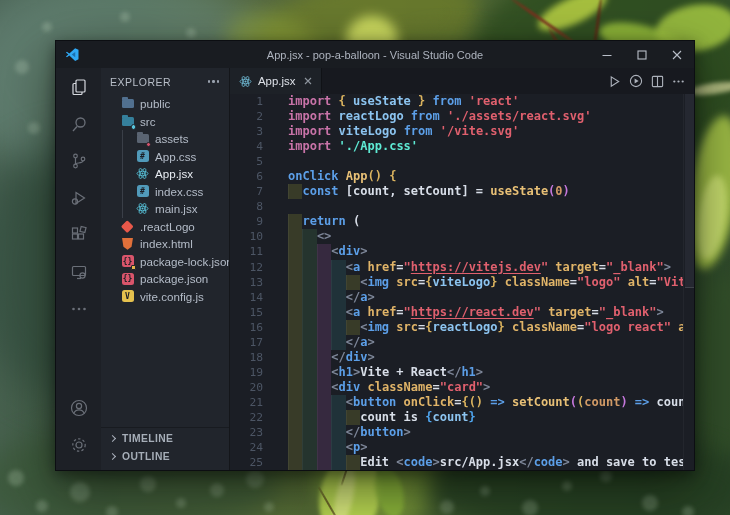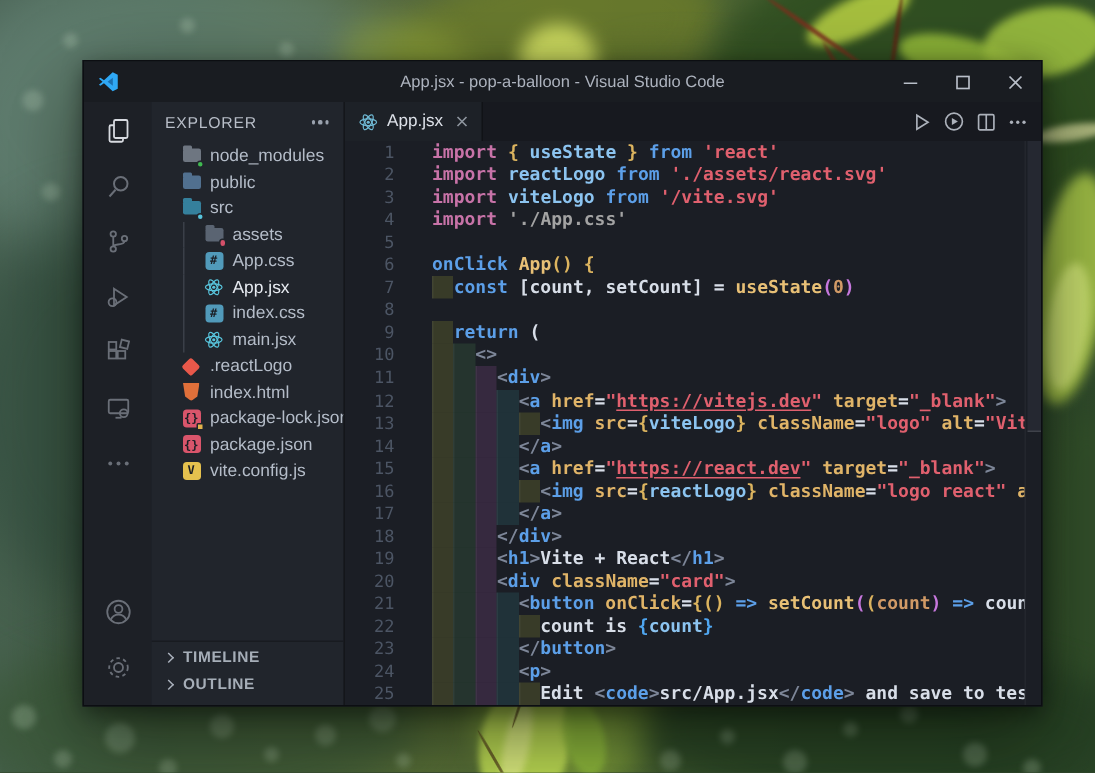--- a/index.html
+++ b/index.html
@@ -237,27 +237,20 @@
         <div class="sb-header">
           <span>EXPLORER</span>
           <span class="dots">
               <i></i>
               <i></i>
               <i></i>
             </span>
         </div>
         <div class="tree" id="tree">
             <div class="trow" style="padding-left: 20px;">
-              <span class="ticon" style="color: rgb(110, 118, 129);">
-                <span class="icon-folder"></span>
-                <span class="fdot" style="background: rgb(63, 185, 80);"></span>
-              </span>
-              <span>node_modules</span>
-            </div>
-            <div class="trow" style="padding-left: 20px;">
               <span class="ticon" style="color: rgb(81, 112, 143);">
                 <span class="icon-folder"></span>
               </span>
               <span>public</span>
             </div>
             <div class="trow" style="padding-left: 20px;">
               <span class="ticon" style="color: rgb(53, 128, 156);">
                 <span class="icon-folder"></span>
                 <span class="fdot" style="background: rgb(88, 196, 220);"></span>
               </span>
@@ -397,21 +390,21 @@
                   <circle cx="11.5" cy="7" r="1.2"></circle>
                 </svg>
               </span>
           </span>
         </div>
         <div class="codearea">
           <div class="codelines" id="codelines">
               <div class="code-line"><span class="ln">1</span><span class="lc"><span style="color: rgb(200, 115, 168);">import</span><span style="color: rgb(216, 222, 232);"> </span><span style="color: rgb(220, 180, 95);">{ </span><span style="color: rgb(140, 196, 240);">useState</span><span style="color: rgb(220, 180, 95);"> }</span><span style="color: rgb(216, 222, 232);"> </span><span style="color: rgb(92, 159, 232);">from</span><span style="color: rgb(216, 222, 232);"> </span><span style="color: rgb(224, 96, 110);">'react'</span></span></div>
               <div class="code-line"><span class="ln">2</span><span class="lc"><span style="color: rgb(200, 115, 168);">import</span><span style="color: rgb(216, 222, 232);"> </span><span style="color: rgb(140, 196, 240);">reactLogo</span><span style="color: rgb(216, 222, 232);"> </span><span style="color: rgb(92, 159, 232);">from</span><span style="color: rgb(216, 222, 232);"> </span><span style="color: rgb(224, 96, 110);">'./assets/react.svg'</span></span></div>
               <div class="code-line"><span class="ln">3</span><span class="lc"><span style="color: rgb(200, 115, 168);">import</span><span style="color: rgb(216, 222, 232);"> </span><span style="color: rgb(140, 196, 240);">viteLogo</span><span style="color: rgb(216, 222, 232);"> </span><span style="color: rgb(92, 159, 232);">from</span><span style="color: rgb(216, 222, 232);"> </span><span style="color: rgb(224, 96, 110);">'/vite.svg'</span></span></div>
-              <div class="code-line"><span class="ln">4</span><span class="lc"><span style="color: rgb(200, 115, 168);">import</span><span style="color: rgb(216, 222, 232);"> </span><span style="color: #a3a3a3;">'./App.css'</span></span></div>
+              <div class="code-line"><span class="ln">4</span><span class="lc"><span style="color: rgb(200, 115, 168);">import</span><span style="color: rgb(216, 222, 232);"> </span><span style="color: #5eead4;">'./App.css'</span></span></div>
               <div class="code-line"><span class="ln">5</span><span class="lc"></span></div>
               <div class="code-line"><span class="ln">6</span><span class="lc"><span style="color: rgb(92, 159, 232);">onClick</span><span style="color: rgb(216, 222, 232);"> </span><span style="color: rgb(232, 192, 118);">App</span><span style="color: rgb(220, 180, 95);">()</span><span style="color: rgb(216, 222, 232);"> </span><span style="color: rgb(220, 180, 95);">{</span></span></div>
               <div class="code-line"><span class="ln">7</span><span class="lc"><span class="ind" style="background: rgba(255, 255, 64, 0.13);"></span><span style="color: rgb(92, 159, 232);">const</span><span style="color: rgb(216, 222, 232);"> </span><span style="color: rgb(216, 222, 232);">[count, setCount]</span><span style="color: rgb(216, 222, 232);"> = </span><span style="color: rgb(232, 192, 118);">useState</span><span style="color: rgb(198, 120, 221);">(</span><span style="color: rgb(209, 154, 102);">0</span><span style="color: rgb(198, 120, 221);">)</span></span></div>
               <div class="code-line"><span class="ln">8</span><span class="lc"></span></div>
               <div class="code-line"><span class="ln">9</span><span class="lc"><span class="ind" style="background: rgba(255, 255, 64, 0.13);"></span><span style="color: rgb(92, 159, 232);">return</span><span style="color: rgb(216, 222, 232);"> (</span></span></div>
               <div class="code-line"><span class="ln">10</span><span class="lc"><span class="ind" style="background: rgba(255, 255, 64, 0.13);"></span><span class="ind" style="background: rgba(127, 255, 127, 0.1);"></span><span style="color: rgb(125, 134, 152);">&lt;&gt;</span></span></div>
               <div class="code-line"><span class="ln">11</span><span class="lc"><span class="ind" style="background: rgba(255, 255, 64, 0.13);"></span><span class="ind" style="background: rgba(127, 255, 127, 0.1);"></span><span class="ind" style="background: rgba(255, 127, 255, 0.12);"></span><span style="color: rgb(125, 134, 152);">&lt;</span><span style="color: rgb(92, 159, 232);">div</span><span style="color: rgb(125, 134, 152);">&gt;</span></span></div>
               <div class="code-line"><span class="ln">12</span><span class="lc"><span class="ind" style="background: rgba(255, 255, 64, 0.13);"></span><span class="ind" style="background: rgba(127, 255, 127, 0.1);"></span><span class="ind" style="background: rgba(255, 127, 255, 0.12);"></span><span class="ind" style="background: rgba(79, 236, 236, 0.1);"></span><span style="color: rgb(125, 134, 152);">&lt;</span><span style="color: rgb(92, 159, 232);">a</span><span style="color: rgb(216, 222, 232);"> </span><span style="color: rgb(224, 180, 104);">href</span><span style="color: rgb(216, 222, 232);">=</span><span style="color: rgb(224, 96, 110);">"</span><span style="color: rgb(224, 96, 110); text-decoration: underline; text-underline-offset: 2px;">https://vitejs.dev</span><span style="color: rgb(224, 96, 110);">"</span><span style="color: rgb(216, 222, 232);"> </span><span style="color: rgb(224, 180, 104);">target</span><span style="color: rgb(216, 222, 232);">=</span><span style="color: rgb(224, 96, 110);">"_blank"</span><span style="color: rgb(125, 134, 152);">&gt;</span></span></div>
               <div class="code-line"><span class="ln">13</span><span class="lc"><span class="ind" style="background: rgba(255, 255, 64, 0.13);"></span><span class="ind" style="background: rgba(127, 255, 127, 0.1);"></span><span class="ind" style="background: rgba(255, 127, 255, 0.12);"></span><span class="ind" style="background: rgba(79, 236, 236, 0.1);"></span><span class="ind" style="background: rgba(255, 255, 64, 0.13);"></span><span style="color: rgb(125, 134, 152);">&lt;</span><span style="color: rgb(92, 159, 232);">img</span><span style="color: rgb(216, 222, 232);"> </span><span style="color: rgb(224, 180, 104);">src</span><span style="color: rgb(216, 222, 232);">=</span><span style="color: rgb(220, 180, 95);">{</span><span style="color: rgb(140, 196, 240);">viteLogo</span><span style="color: rgb(220, 180, 95);">}</span><span style="color: rgb(216, 222, 232);"> </span><span style="color: rgb(224, 180, 104);">className</span><span style="color: rgb(216, 222, 232);">=</span><span style="color: rgb(224, 96, 110);">"logo"</span><span style="color: rgb(216, 222, 232);"> </span><span style="color: rgb(224, 180, 104);">alt</span><span style="color: rgb(216, 222, 232);">=</span><span style="color: rgb(224, 96, 110);">"Vite</span></span></div>
               <div class="code-line"><span class="ln">14</span><span class="lc"><span class="ind" style="background: rgba(255, 255, 64, 0.13);"></span><span class="ind" style="background: rgba(127, 255, 127, 0.1);"></span><span class="ind" style="background: rgba(255, 127, 255, 0.12);"></span><span class="ind" style="background: rgba(79, 236, 236, 0.1);"></span><span style="color: rgb(125, 134, 152);">&lt;/</span><span style="color: rgb(92, 159, 232);">a</span><span style="color: rgb(125, 134, 152);">&gt;</span></span></div>

